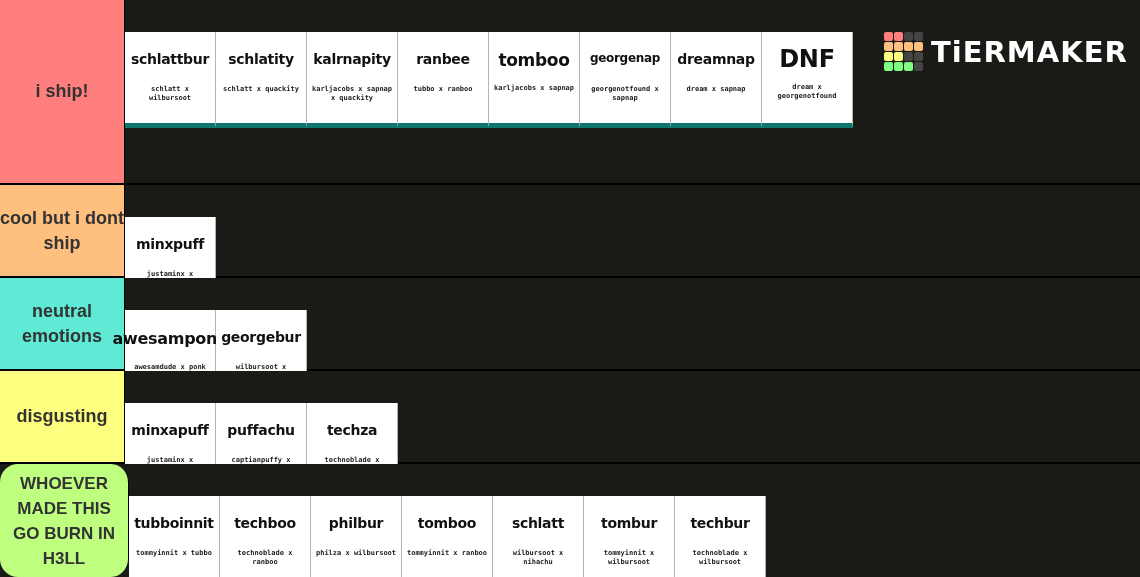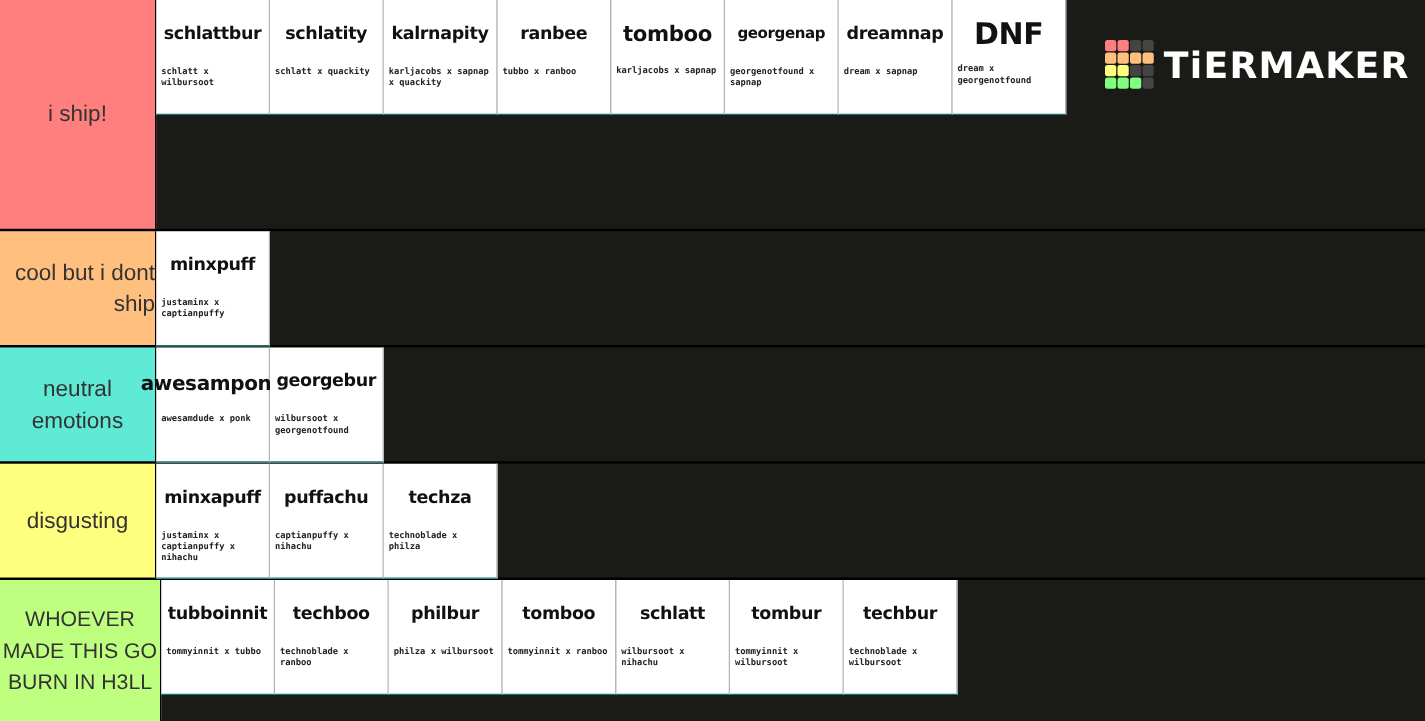--- a/index.html
+++ b/index.html
@@ -13,40 +13,40 @@
     display:flex; position:relative;
     border-bottom:2px solid #000;
     background:#1a1a17;
   }
   .tier:last-child { border-bottom:none; }
   .label {
     width:124px; flex:0 0 124px;
     border-right:1px solid #000;
     display:flex; align-items:center; justify-content:center;
     text-align:center; color:#333;
-    font-size:18px; line-height:25px;
+    font-size:18px; line-height:25px;font-weight:bold;
   }
   .items { display:flex; flex-wrap:wrap; align-content:flex-start; width:735px; }
   .tile {
     width:90px; height:91px; background:#fff;
     border-right:1px solid #b5b5b5;
-    border-bottom:1px solid #0f766e;
+    border-bottom:5px solid #0f766e;
     display:flex; flex-direction:column; align-items:center;
-    box-sizing:content-box; cursor:pointer;
+    box-sizing:content-box; cursor:pointer;margin-top:32px;
   }
   .tile-title {
     margin-top:19px; height:20px;
     font-family:"DejaVu Sans", sans-serif;
     font-weight:bold; font-size:14px; color:#111;
     letter-spacing:-0.3px; white-space:nowrap;
   }
   .tile-title.big { font-size:17px; margin-top:18px; }
   .tile-title.xl { font-size:24px; margin-top:13px; height:28px; }
   .tile-sub {
-    margin-top:14px; width:82px; text-align:left;
+    margin-top:14px; width:82px; text-align:center;
     font-family:"DejaVu Sans Mono", monospace;
     font-size:7px; line-height:9px; color:#222; font-weight:bold;
   }
   .logo {
     position:absolute; left:884px; top:32px;
     display:flex; align-items:center;
   }
   .logo-grid {
     display:grid; grid-template-columns:repeat(4,9px); grid-gap:1px;
     margin-right:8px;
@@ -94,21 +94,21 @@
           <div class="tile-sub">dream x sapnap</div>
         </div>
       <div class="tile">
           <div class="tile-title xl">DNF</div>
           <div class="tile-sub" style="margin-top:10px;">dream x georgenotfound</div>
         </div>
     </div>
   </div>
 
   <div class="tier" style="height:91px;">
-    <div class="label" style="background:#ffbf7f;text-align:right;">cool but i dont ship</div>
+    <div class="label" style="background:#ffbf7f;">cool but i dont ship</div>
     <div class="items">
       <div class="tile">
           <div class="tile-title">minxpuff</div>
           <div class="tile-sub">justaminx x captianpuffy</div>
         </div>
     </div>
   </div>
 
   <div class="tier" style="height:91px;">
     <div class="label" style="background:#5eead4;">neutral emotions</div>
@@ -136,21 +136,21 @@
           <div class="tile-sub">captianpuffy x nihachu</div>
         </div>
       <div class="tile">
           <div class="tile-title">techza</div>
           <div class="tile-sub">technoblade x philza</div>
         </div>
     </div>
   </div>
 
   <div class="tier" style="height:113px;">
-    <div class="label" style="background:#bfff7f; font-size:17px; padding:0 2px;">WHOEVER MADE THIS GO BURN IN H3LL</div>
+    <div class="label" style="background:#bfff7f; font-size:17px; padding:0 2px;border-radius:18px;">WHOEVER MADE THIS GO BURN IN H3LL</div>
     <div class="items" style="width:700px;">
       <div class="tile">
           <div class="tile-title">tubboinnit</div>
           <div class="tile-sub">tommyinnit x tubbo</div>
         </div>
       <div class="tile">
           <div class="tile-title">techboo</div>
           <div class="tile-sub">technoblade x ranboo</div>
         </div>
       <div class="tile">

